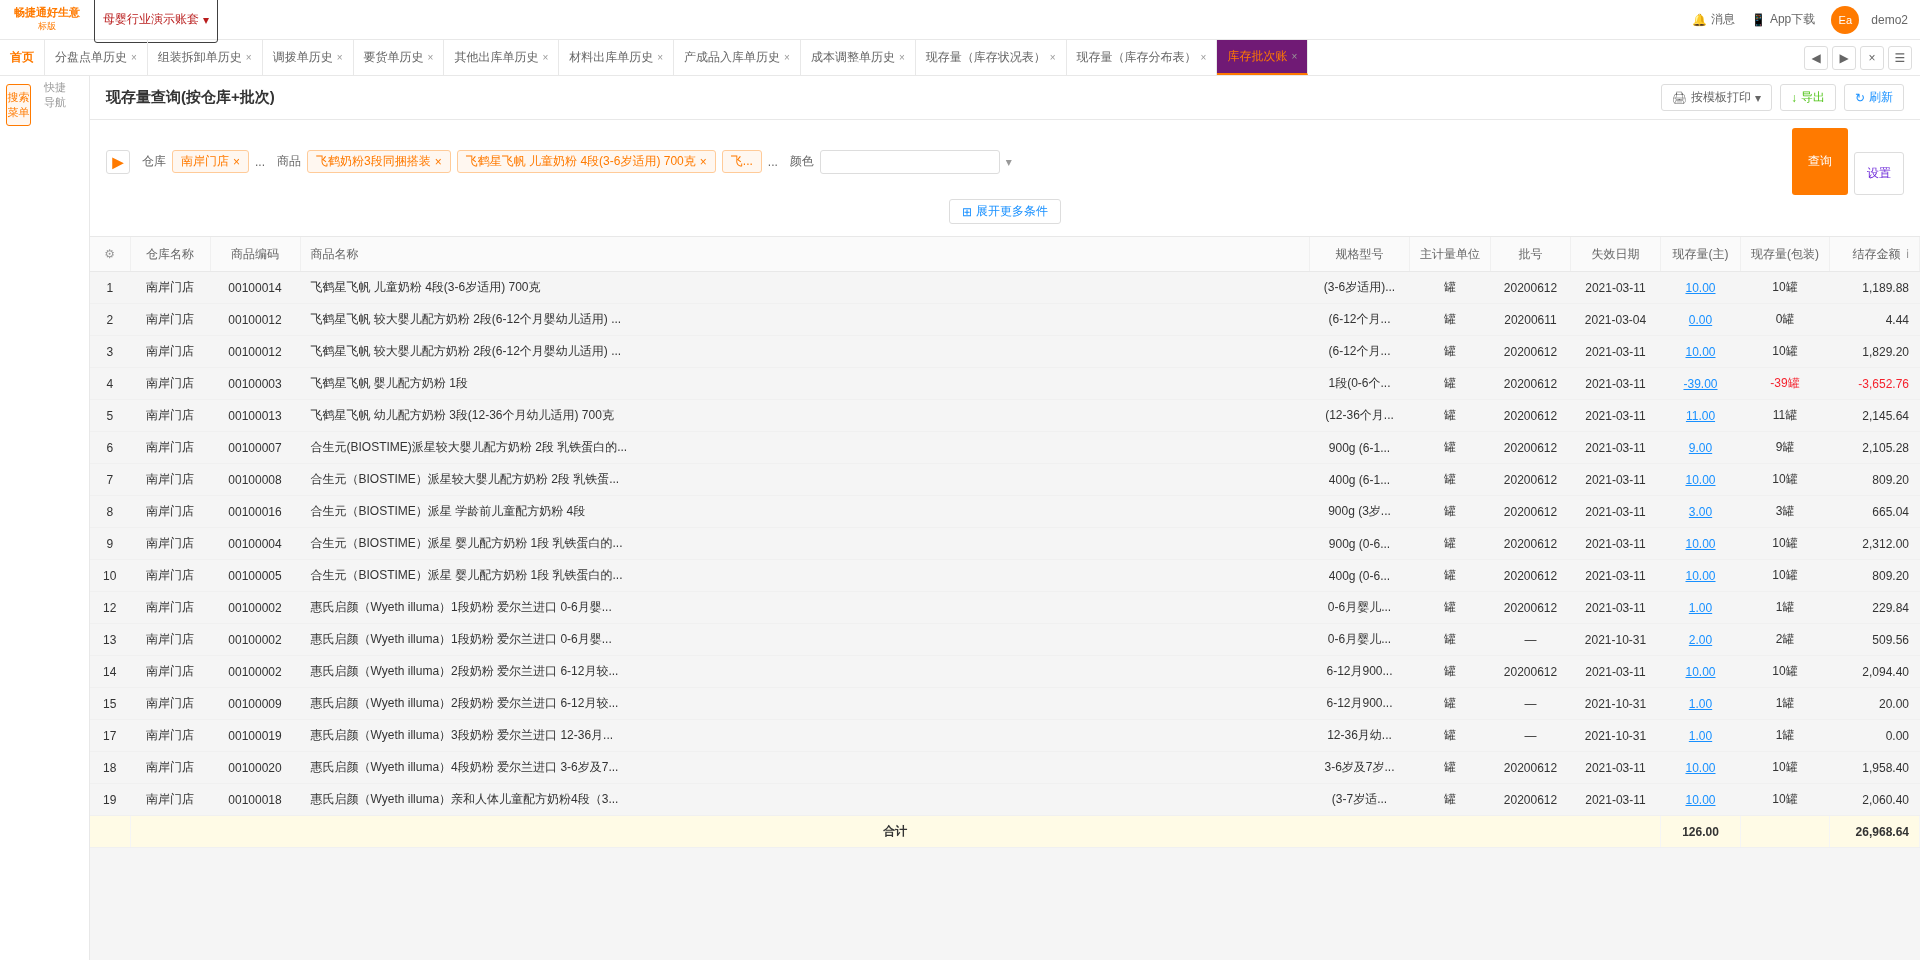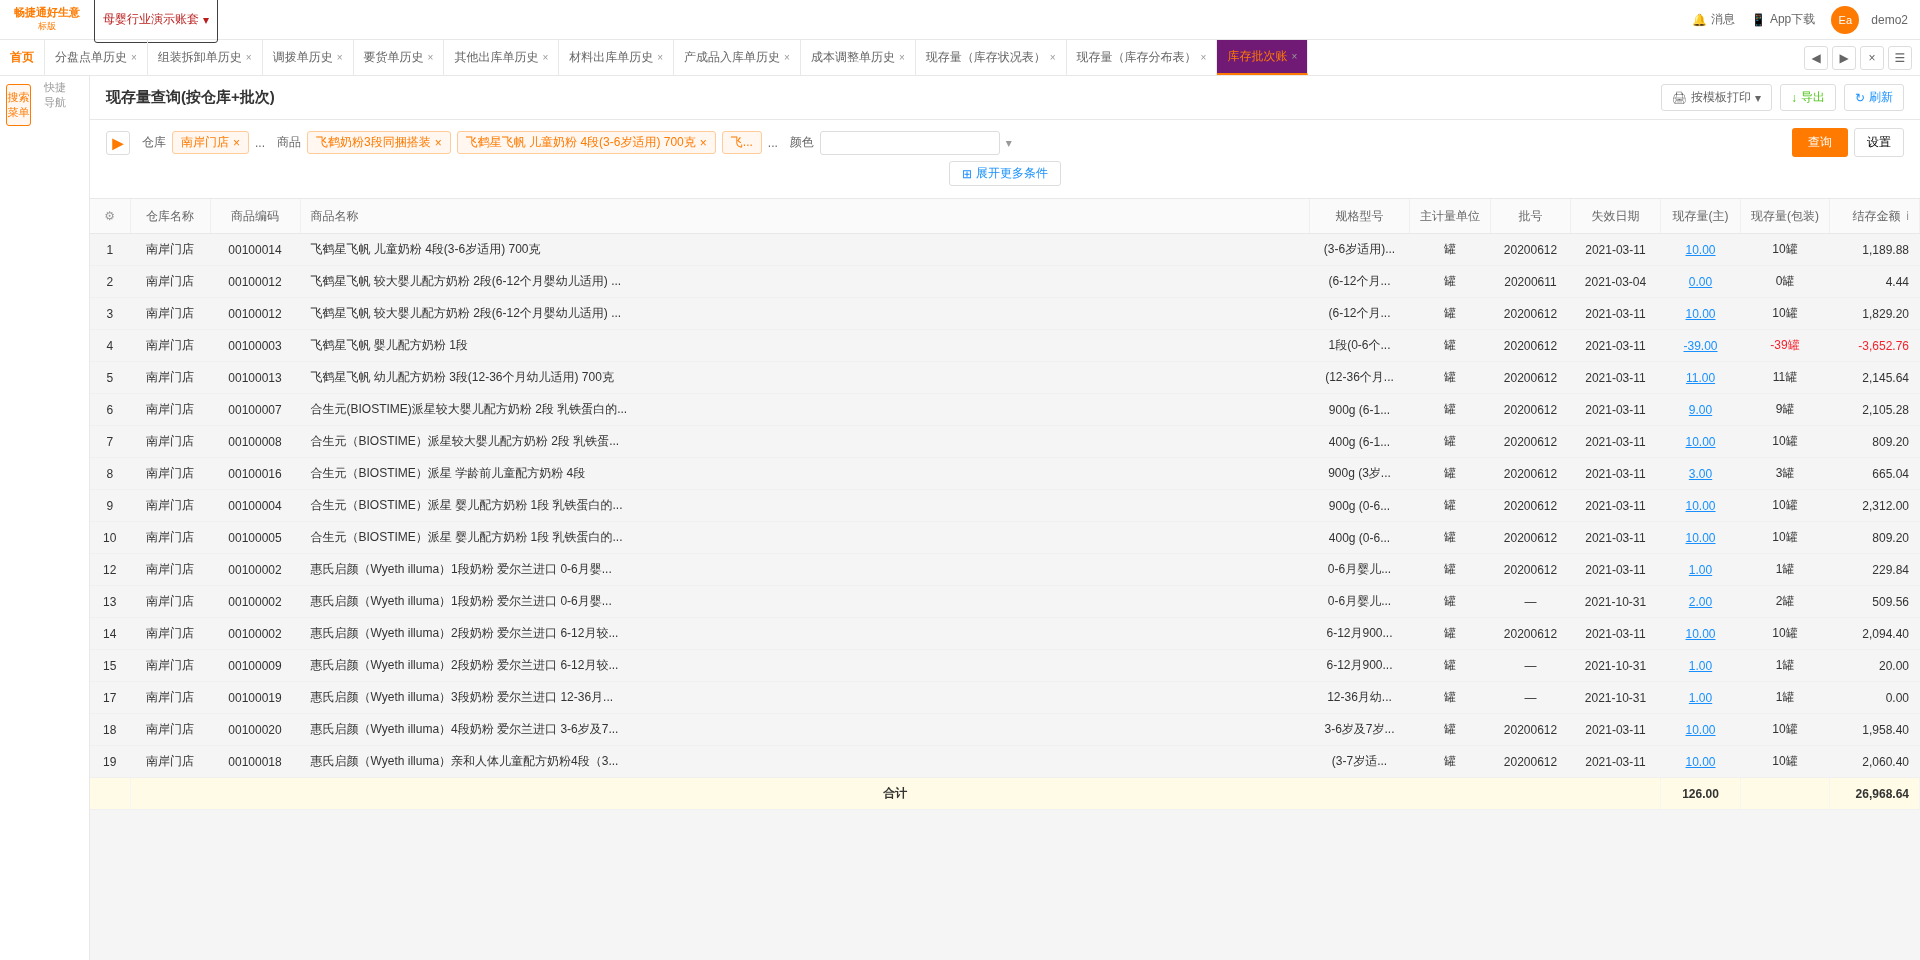--- a/index.html
+++ b/index.html
@@ -52,21 +52,21 @@
     .filter-bar { background: #fff; padding: 8px 16px; border-bottom: 1px solid #e8e8e8; }
     .filter-row { display: flex; align-items: center; gap: 12px; flex-wrap: wrap; }
     .filter-item { display: flex; align-items: center; gap: 6px; }
     .filter-label { font-size: 12px; color: #666; white-space: nowrap; }
     .filter-input { border: 1px solid #ddd; border-radius: 3px; padding: 4px 8px; font-size: 12px; min-width: 80px; }
     .filter-tag { display: inline-flex; align-items: center; gap: 4px; background: #fff7f0; border: 1px solid #ffcb99; color: #ff7a00; border-radius: 3px; padding: 2px 8px; font-size: 12px; }
     .filter-tag-close { cursor: pointer; color: #ff7a00; }
     .filter-more-container { display: flex; justify-content: center; padding: 4px 0; }
     .expand-btn { display: flex; align-items: center; gap: 4px; font-size: 12px; color: #1890ff; cursor: pointer; border: 1px solid #ddd; border-radius: 3px; padding: 3px 12px; background: #fff; }
     .btn-query { background: #ff7a00; color: #fff; border: none; border-radius: 3px; padding: 5px 16px; cursor: pointer; font-size: 12px; }
-    .btn-settings { background: #fff; color: #000000; border: 1px solid #ddd; border-radius: 3px; padding: 5px 12px; cursor: pointer; font-size: 12px; }
+    .btn-settings { background: #fff; color: #6d28d9; border: 1px solid #ddd; border-radius: 3px; padding: 12px 12px; cursor: pointer; font-size: 12px; margin-top: 24px; }
     .filter-ellipsis { color: #666; cursor: pointer; }
     .expand-toggle { background: #fff; border: 1px solid #ddd; border-radius: 3px; width: 24px; height: 24px; cursor: pointer; color: #ff7a00; font-size: 14px; font-weight: bold; display: flex; align-items: center; justify-content: center; flex-shrink: 0; }
     table { width: 100%; border-collapse: collapse; font-size: 12px; }
     thead tr { background: #fafafa; }
     th { padding: 8px 10px; text-align: center; border-bottom: 1px solid #e8e8e8; border-right: 1px solid #f0f0f0; color: #666; font-weight: normal; white-space: nowrap; position: sticky; top: 0; background: #fafafa; z-index: 1; }
     td { padding: 7px 10px; text-align: center; border-bottom: 1px solid #f0f0f0; border-right: 1px solid #f5f5f5; color: #333; white-space: nowrap; }
     .col-idx { width: 40px; }
     .col-warehouse { width: 80px; }
     .col-code { width: 90px; }
     .col-name { min-width: 240px; text-align: left; }

